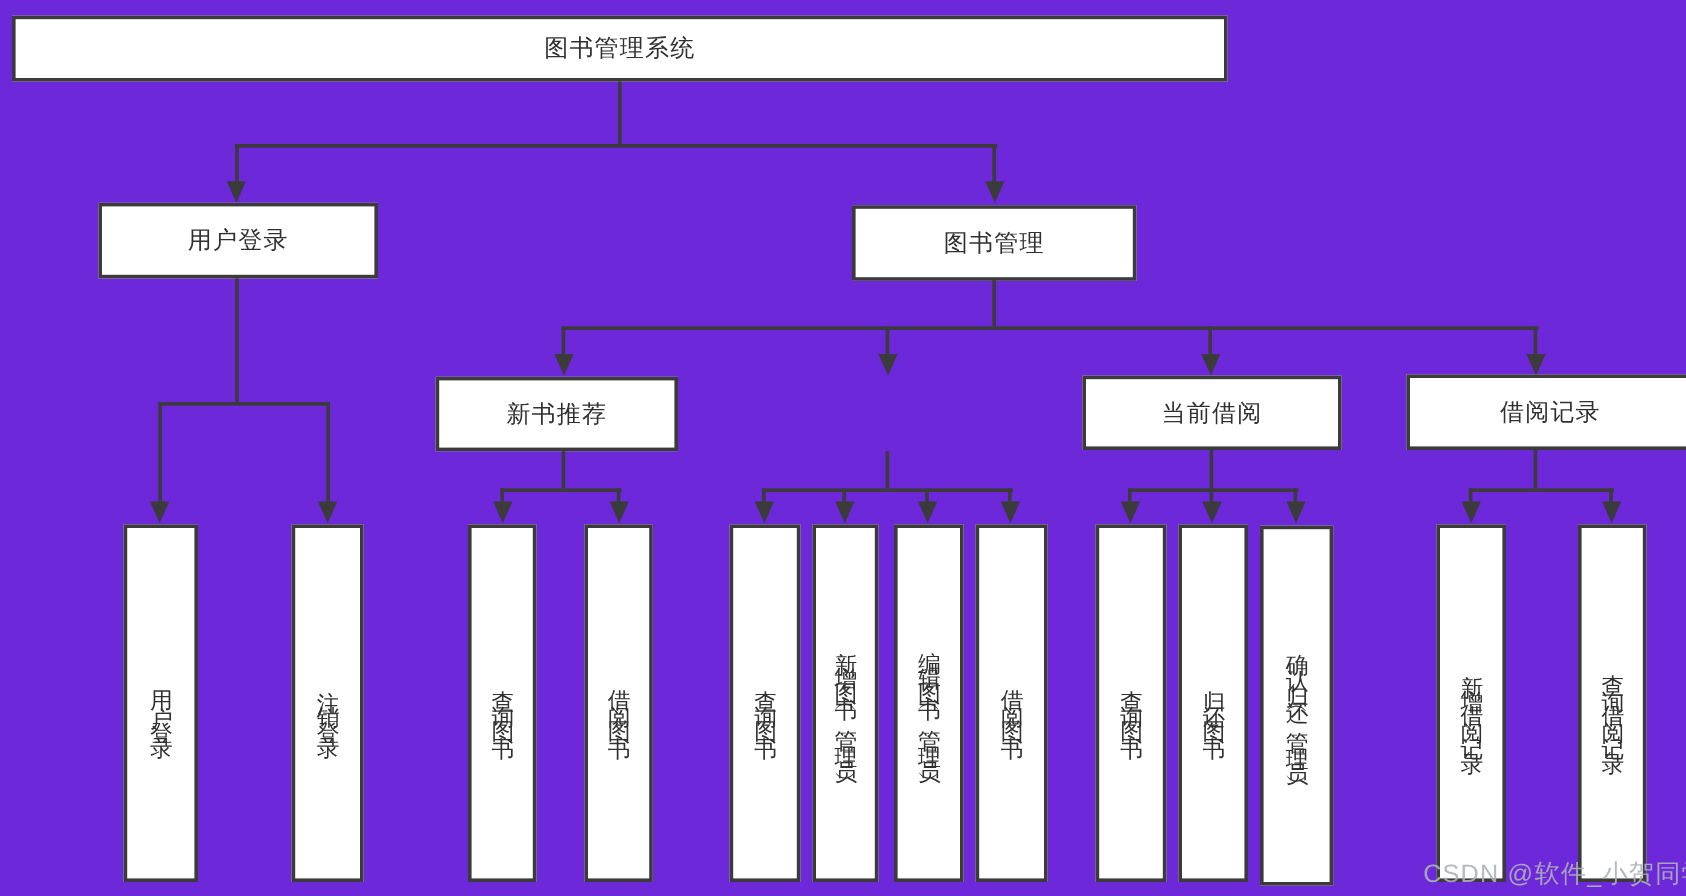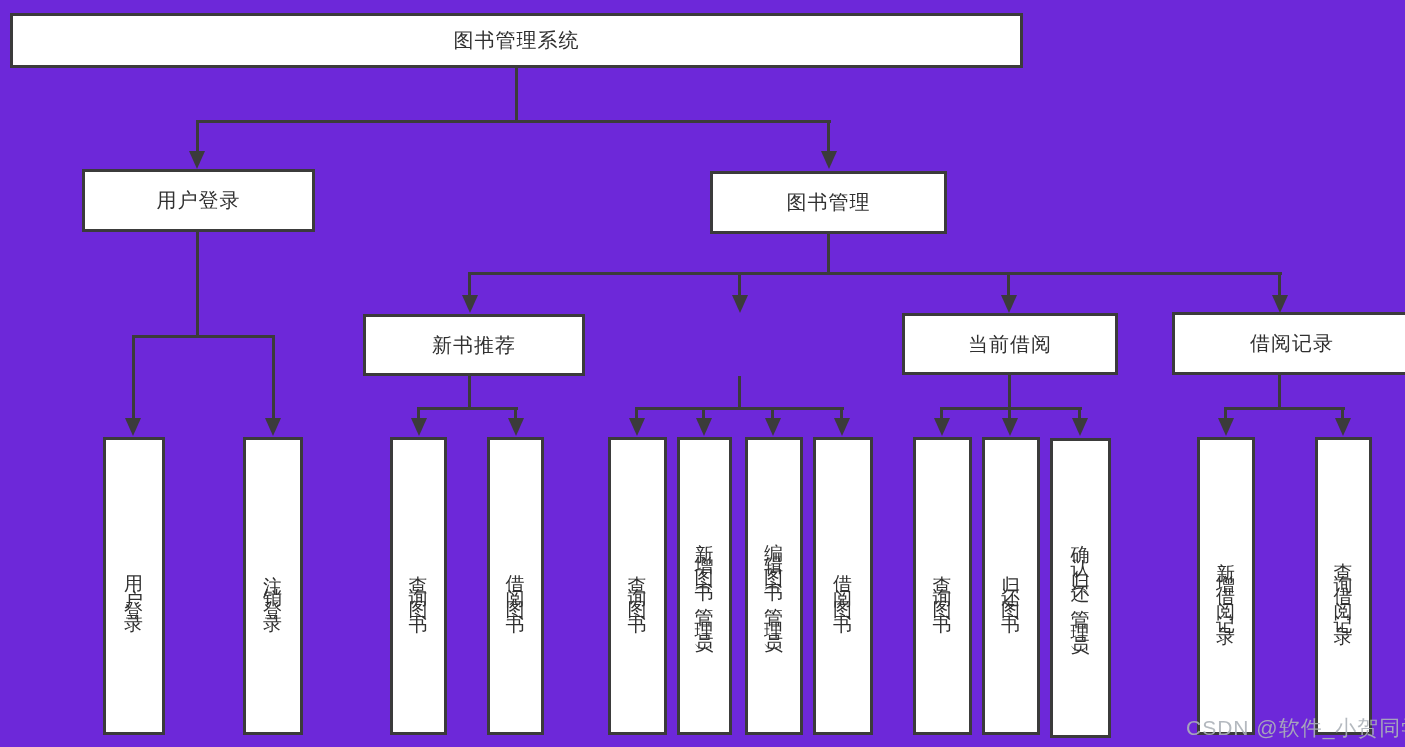--- a/index.html
+++ b/index.html
@@ -81,21 +81,21 @@
   <div class="hline" style="left:468px;top:272px;width:814px;"></div>
   <div class="vline" style="left:468px;top:272px;height:24px;"></div>
   <div class="arrow" style="left:462px;top:295px;"></div>
   <div class="vline" style="left:738px;top:272px;height:24px;"></div>
   <div class="arrow" style="left:732px;top:295px;"></div>
   <div class="vline" style="left:1007px;top:272px;height:24px;"></div>
   <div class="arrow" style="left:1001px;top:295px;"></div>
   <div class="vline" style="left:1278px;top:272px;height:24px;"></div>
   <div class="arrow" style="left:1272px;top:295px;"></div>
 
-  <div class="node node-h" style="left:363px;top:314px;width:222px;height:62px;">
+  <div class="node node-h" style="left:363px;top:314px;width:202px;height:62px;">
     <span>新书推荐</span>
   </div>
   <div class="node node-h" style="left:902px;top:313px;width:216px;height:62px;">
     <span>当前借阅</span>
   </div>
   <div class="node node-h" style="left:1172px;top:312px;width:240px;height:63px;">
     <span>借阅记录</span>
   </div>
 
   <div class="vline" style="left:468px;top:376px;height:31px;"></div>

